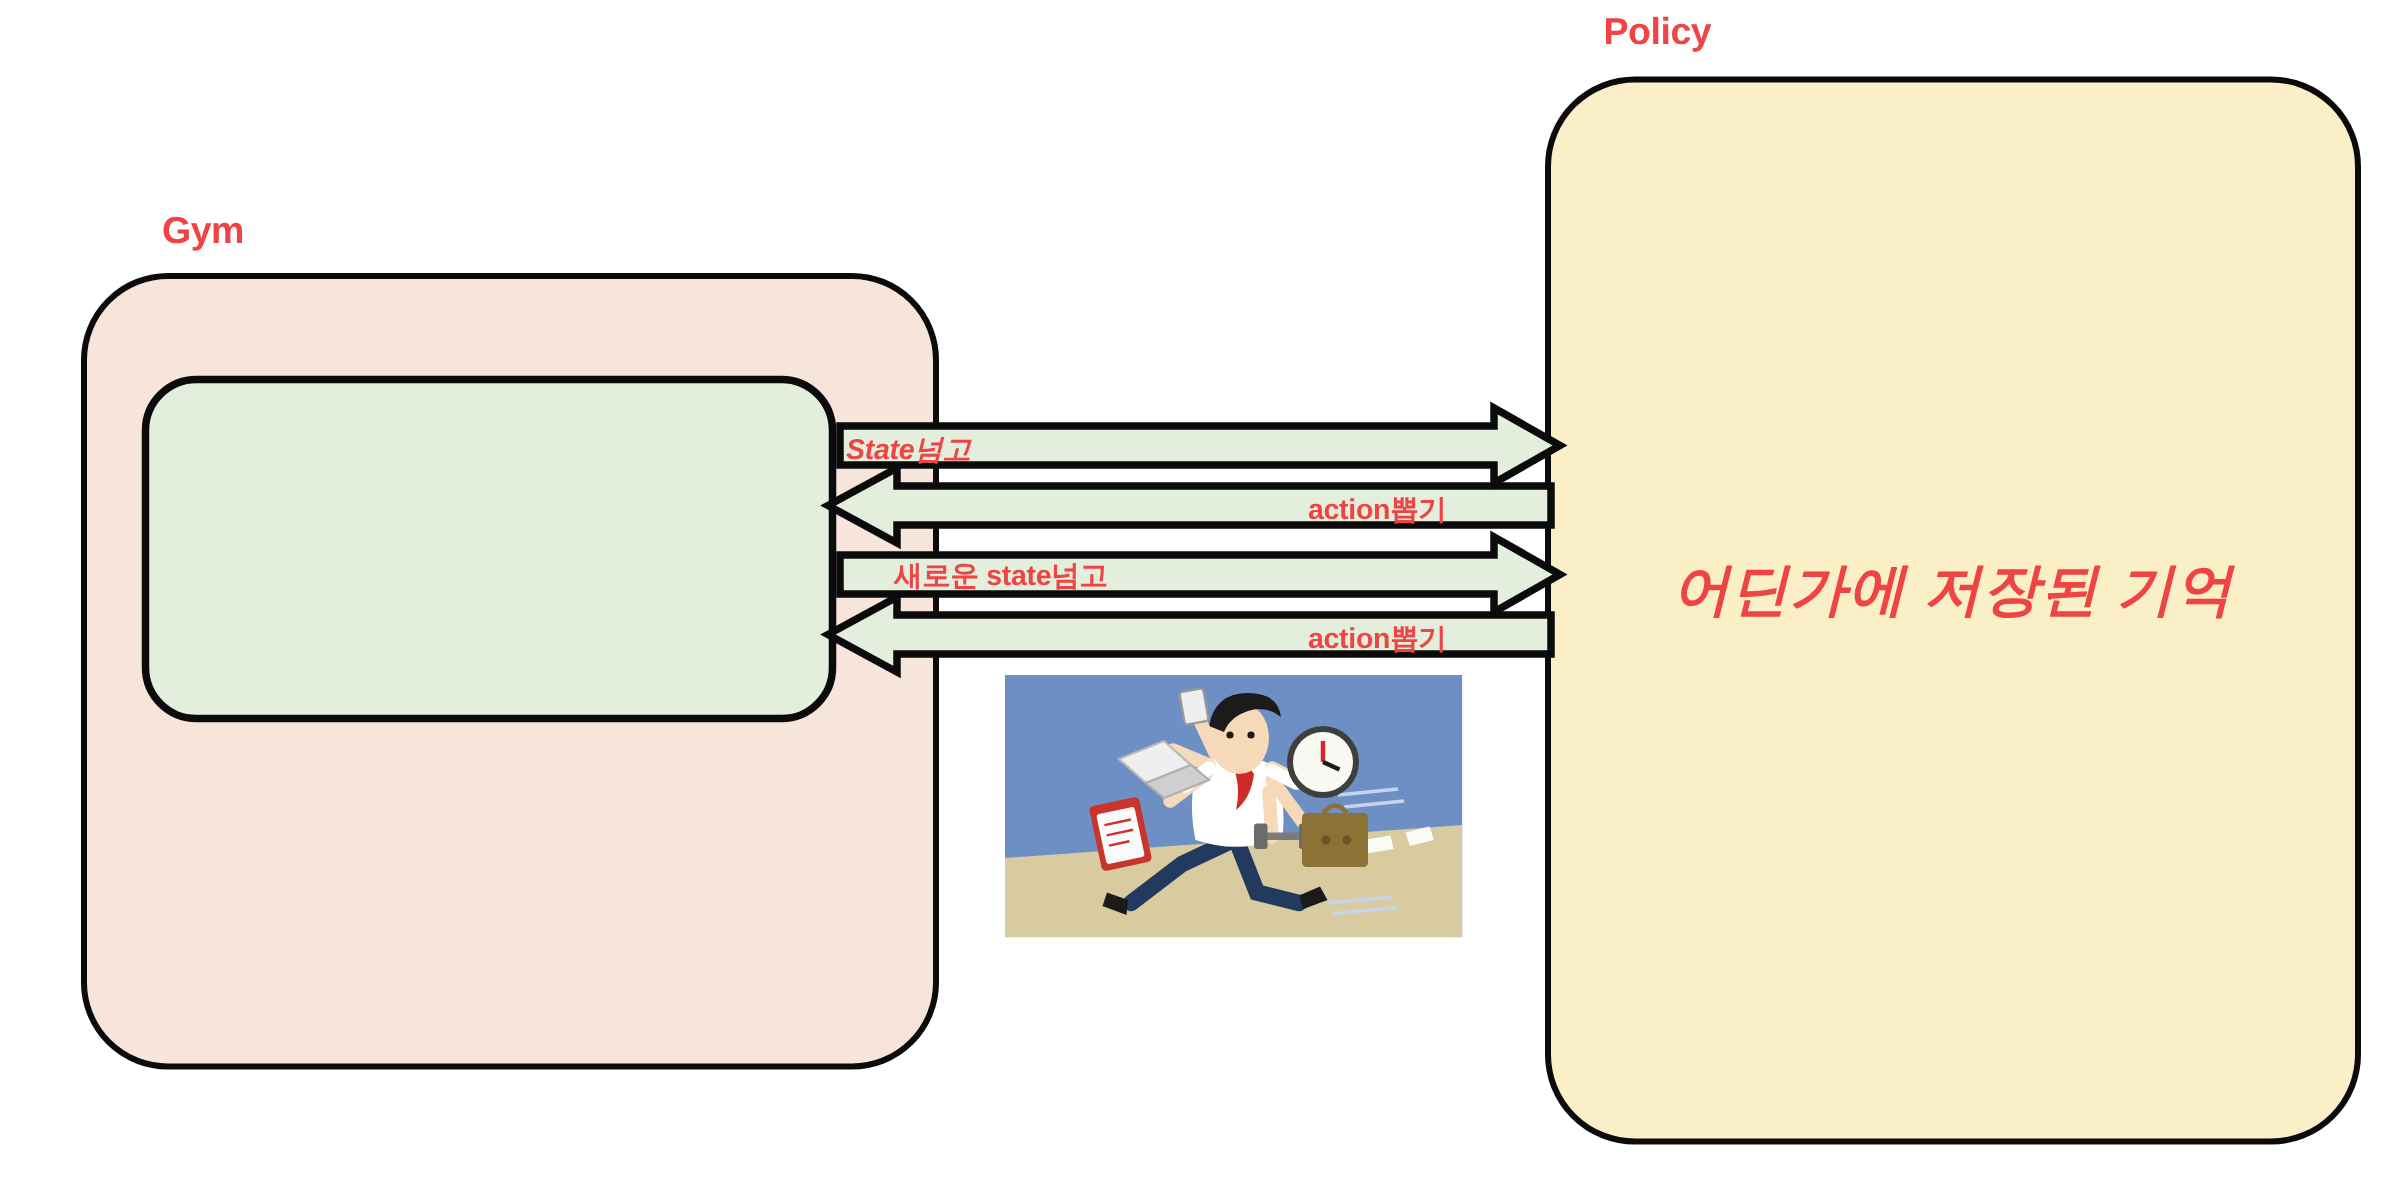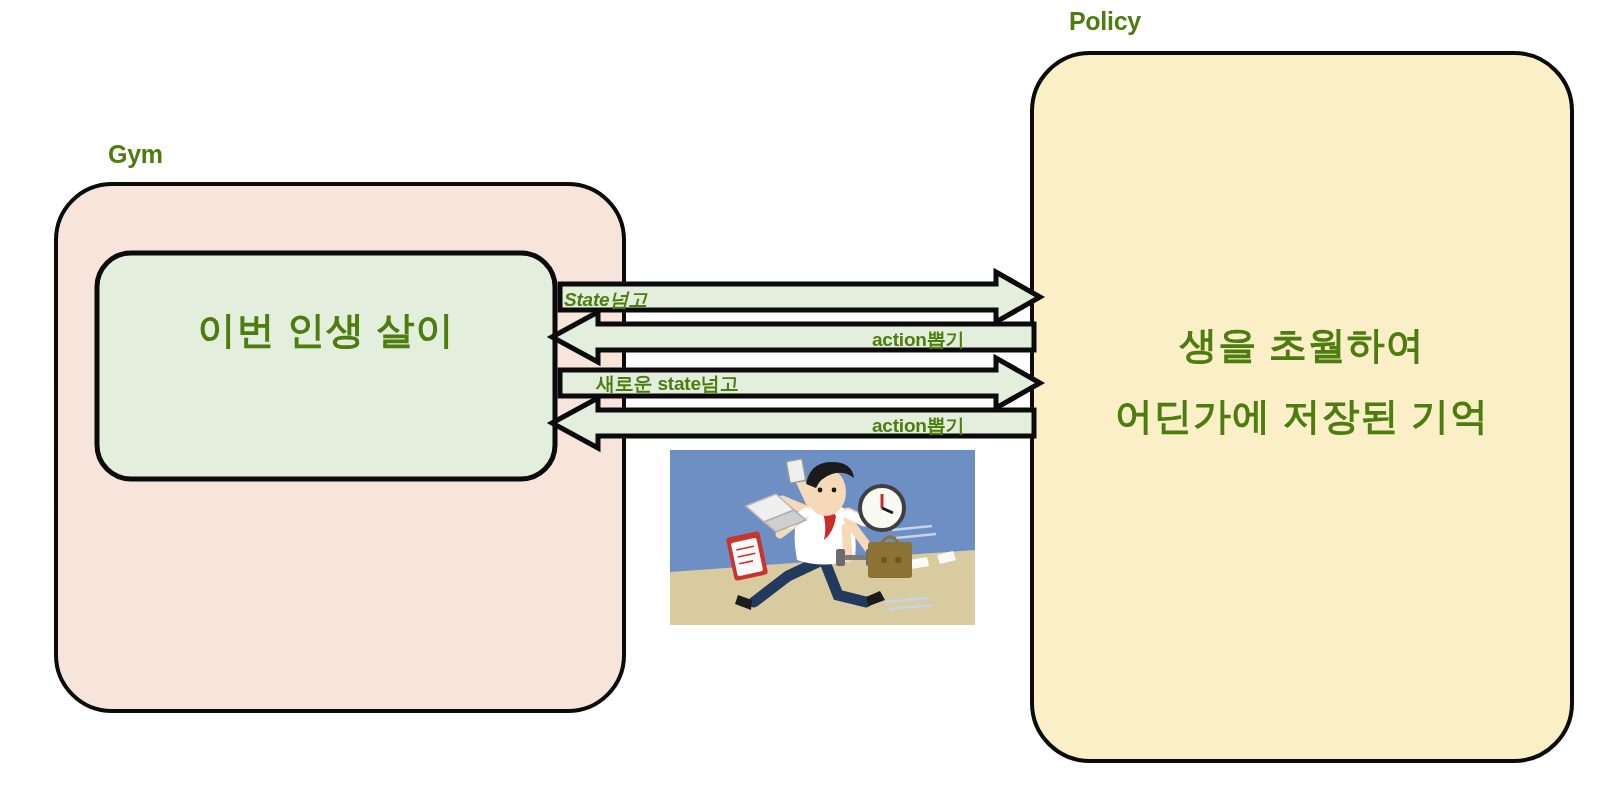--- a/index.html
+++ b/index.html
@@ -4,21 +4,21 @@
 <style>
   html,body{margin:0;padding:0;}
   body{
     width:1604px;height:800px;background:#ffffff;
     font-family:"Liberation Sans",sans-serif;
     overflow:hidden;position:relative;
   }
   #stage{position:absolute;left:0;top:0;width:1604px;height:800px;}
   svg#scene{position:absolute;left:0;top:0;width:1604px;height:800px;}
 
-  .lbl{position:absolute;white-space:nowrap;color:#4d7c0f;font-weight:bold;}
+  .lbl{position:absolute;white-space:nowrap;color:#ef4444;font-weight:bold;}
 
   
   .container-title{font-size:25px;letter-spacing:-0.3px;}
 
   
   .gym-main{font-size:38px;letter-spacing:1px;}
   .gym-sub{font-size:25px;letter-spacing:0px;}
 
   
   .policy-line{font-size:38px;letter-spacing:1px;}
@@ -138,26 +138,24 @@
         <circle cx="214" cy="110" r="3" fill="#6A5526"></circle>
         <circle cx="228" cy="110" r="3" fill="#6A5526"></circle>
       </g>
     </svg>
   </div>
 
   <div class="lbl container-title" style="left:108px;top:140px;">Gym</div>
 
   <div class="lbl container-title" style="left:1069px;top:7px;">Policy</div>
 
-  <div class="lbl gym-main center-x" style="left:326px;top:305px;">이번 인생 살이</div>
 
 
-  <div class="lbl policy-line center-x" style="left:1302px;top:320px;">생을 초월하여</div>
 
-  <div class="lbl policy-line center-x" style="left:1302px;top:391px;">어딘가에 저장된 기억</div>
+  <div class="lbl policy-line center-x" style="left:1302px;top:368px;font-style:italic;">어딘가에 저장된 기억</div>
 
   <div class="lbl arrow-lbl" style="left:564px;top:287px;font-style:italic;">State넘고</div>
 
   <div class="lbl arrow-lbl" style="left:872px;top:327px;">action뽑기</div>
 
   <div class="lbl arrow-lbl" style="left:596px;top:371px;">새로운 state넘고</div>
 
   <div class="lbl arrow-lbl" style="left:872px;top:413px;">action뽑기</div>
 
 </div>

